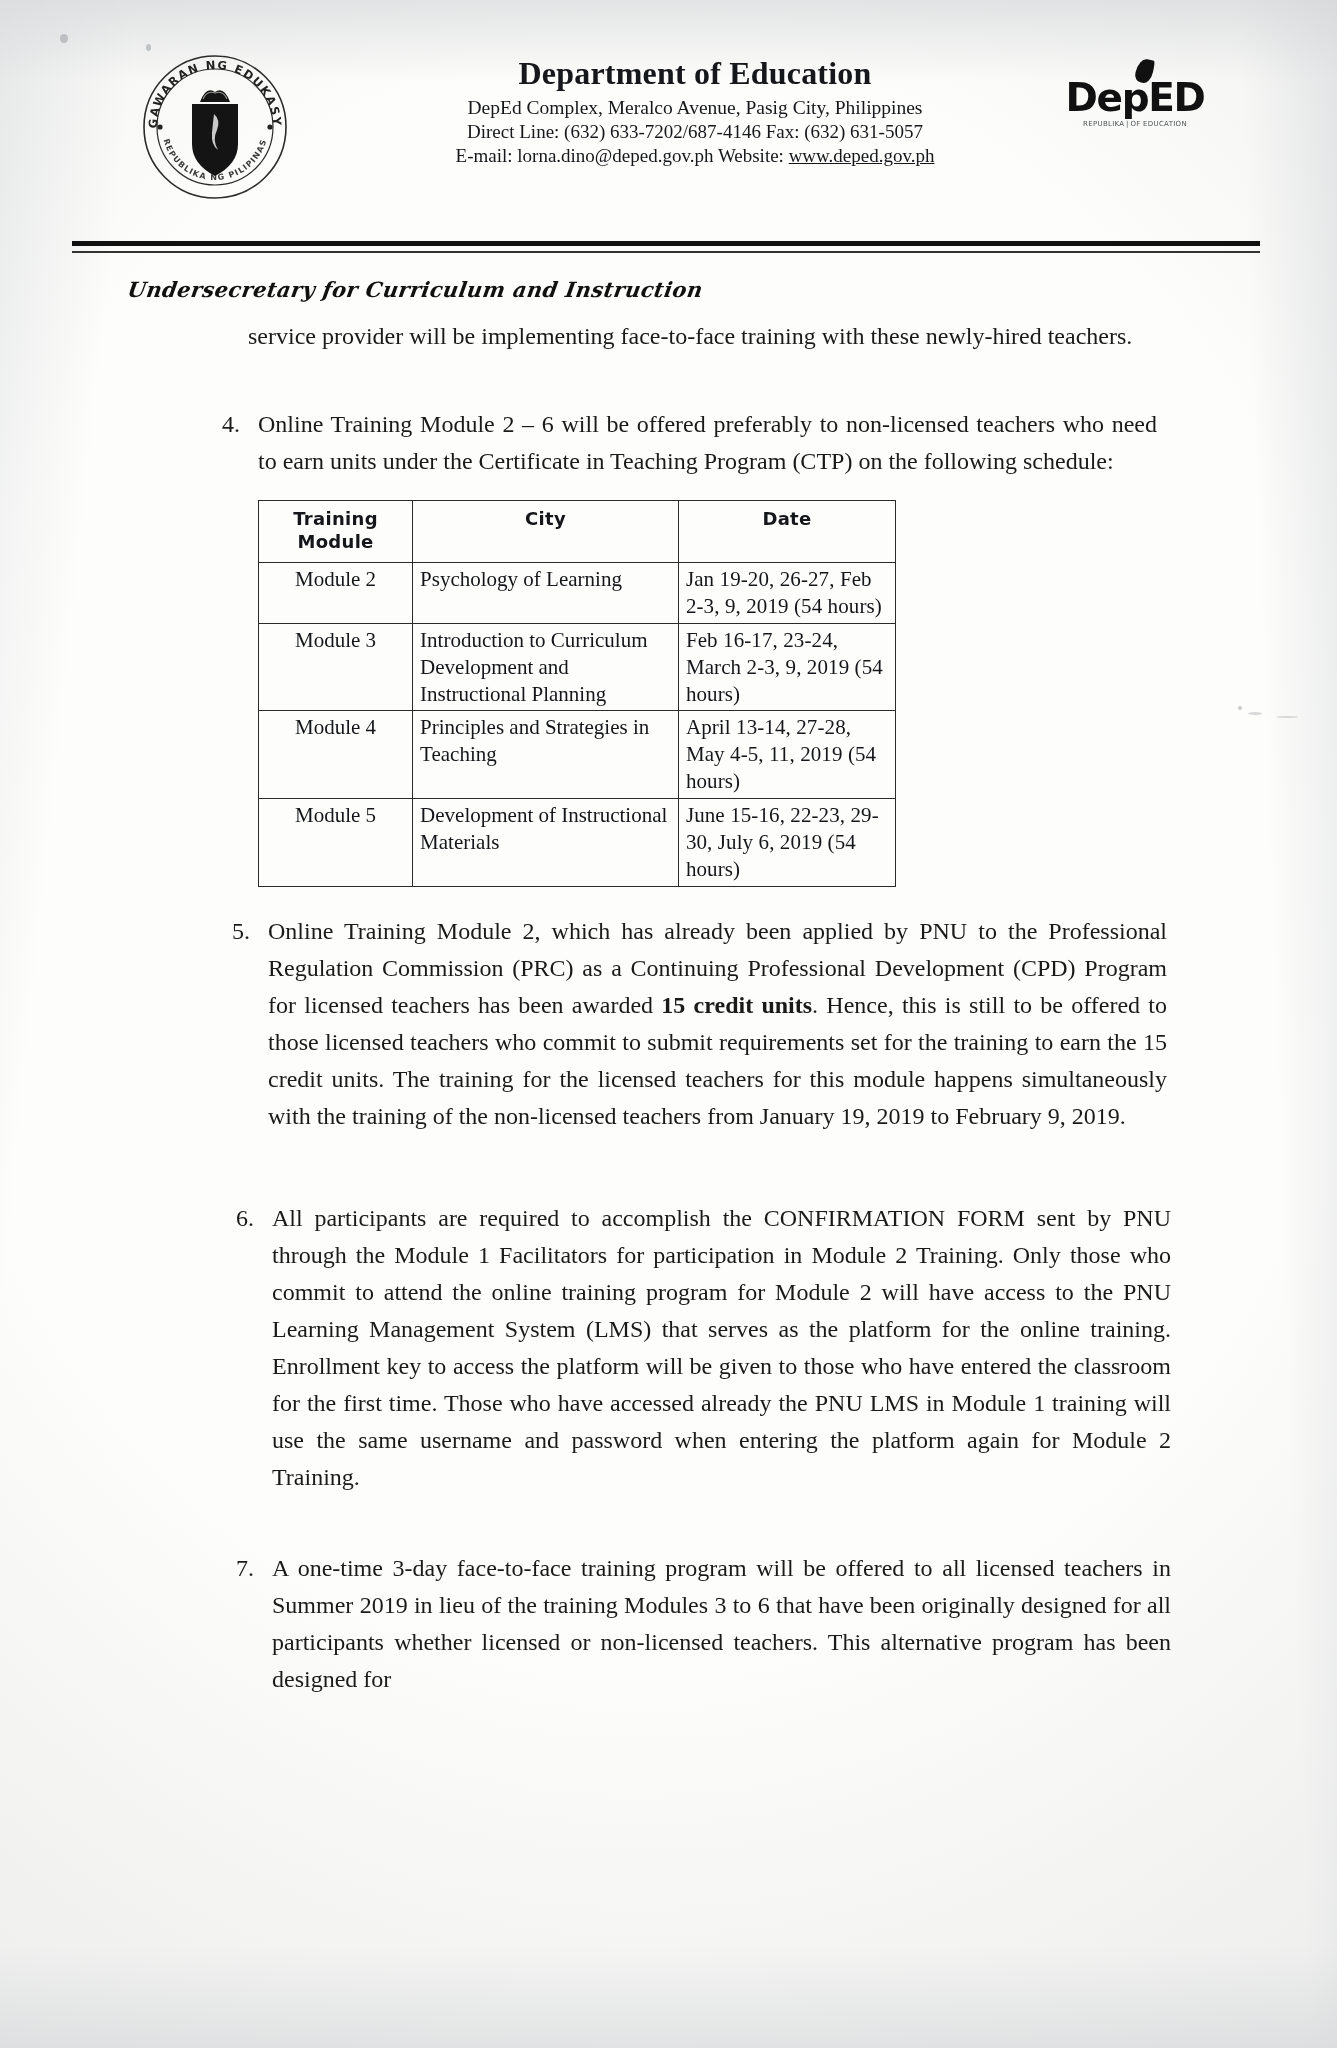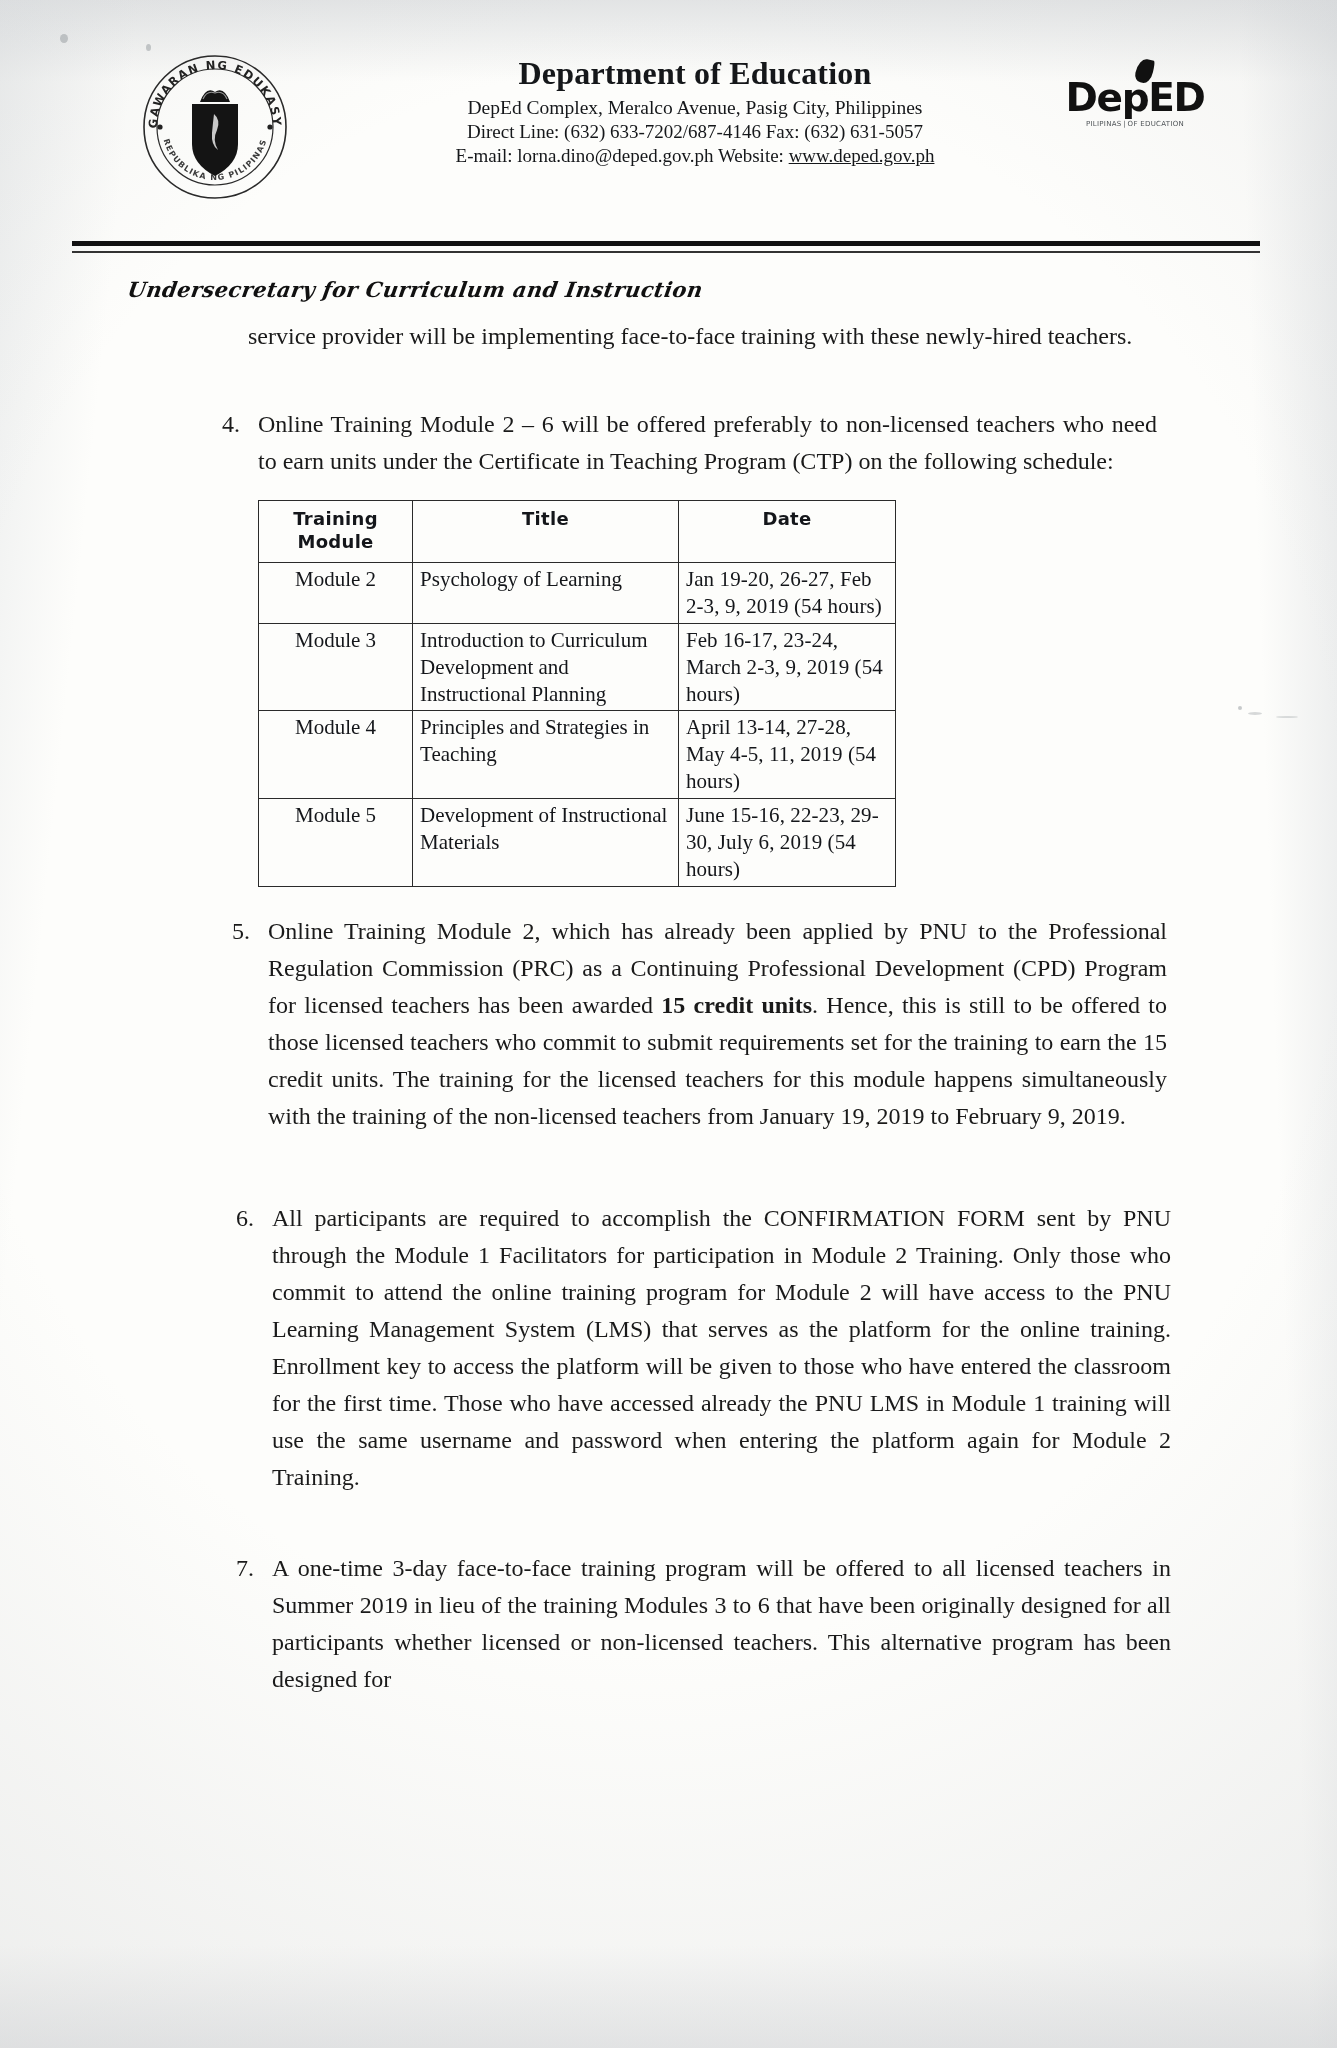--- a/index.html
+++ b/index.html
@@ -262,21 +262,21 @@
         <span>E-mail: lorna.dino@deped.gov.ph Website: </span><span class="u">www.deped.gov.ph</span>
       </div>
     </div>
 
     <div class="deped-logo">
       <div class="deped-word">
         <span class="flame"></span>
         <span>DepED</span>
       </div>
       <div class="deped-sub">
-        <span>PILIPINAS</span><span class="bar">|</span><span>OF EDUCATION</span>
+        <span>REPUBLIKA</span><span class="bar">|</span><span>OF EDUCATION</span>
       </div>
     </div>
 
     <div class="rule-thick"></div>
     <div class="rule-thin"></div>
   </div>
 
   <div class="script-title">Undersecretary for Curriculum and Instruction</div>
 
   <div class="body">
@@ -289,21 +289,21 @@
     </div>
 
     <div class="tbl-wrap" style="top:182px;">
       <table class="sched">
         <thead>
           <tr>
             <th class="col-mod">
               <div>Training</div>
               <div>Module</div>
             </th>
-            <th class="col-title">Title</th>
+            <th class="col-title">City</th>
             <th class="col-date">Date</th>
           </tr>
         </thead>
         <tbody>
           <tr>
             <td class="c-mod">Module 2</td>
             <td>Psychology of Learning</td>
             <td class="c-date">Jan 19-20, 26-27, Feb 2-3, 9, 2019 (54 hours)</td>
           </tr>
           <tr>

